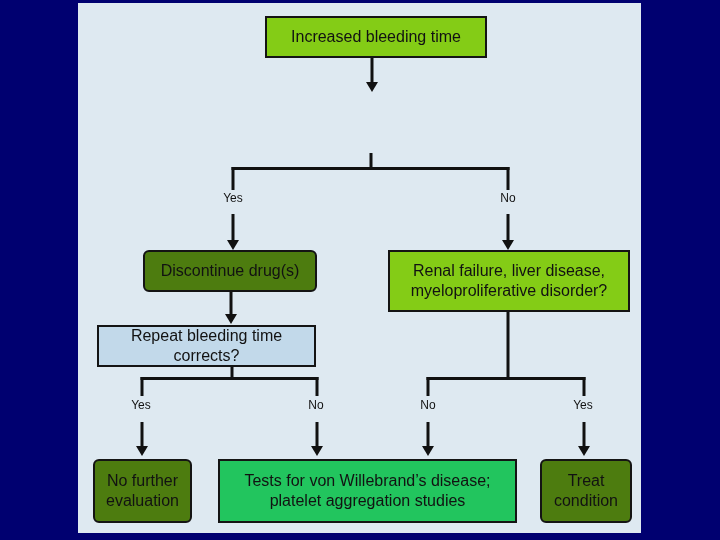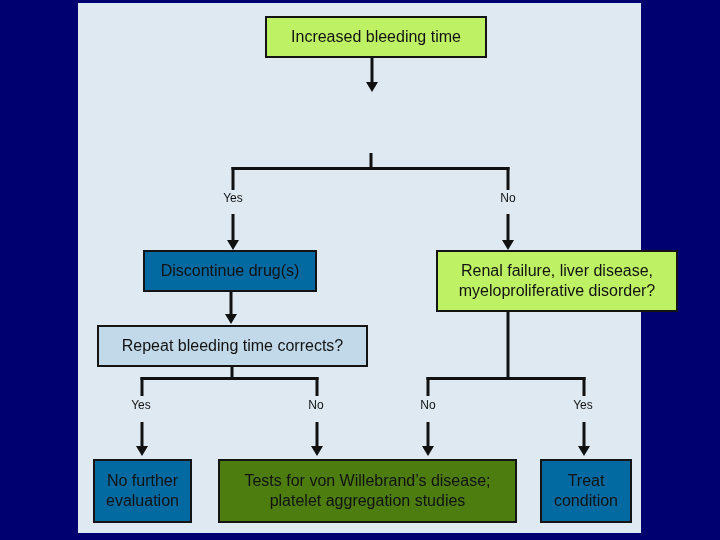--- a/index.html
+++ b/index.html
@@ -47,30 +47,30 @@
     border: 2px solid #141414;
     display: flex;
     align-items: center;
     justify-content: center;
     text-align: center;
     font-size: 16px;
     line-height: 1.22;
     color: #121212;
     padding: 2px 10px;
   }
-  .node-pink   { background: #bef264; }
-  .node-olive  { background: #0369a1; }
+  .node-pink   { background: #84cc16; }
+  .node-olive  { background: #4d7c0f; border-radius: 6px; }
   .node-ltblue { background: #c2d9ea; }
-  .node-blue   { background: #4d7c0f; }
+  .node-blue   { background: #22c55e; }
 
   .n-start   { left: 265px; top: 16px;  width: 222px; height: 42px; }
   .n-drugq   { left: 222px; top: 90px;  width: 298px; height: 63px; }
   .n-disc    { left: 143px; top: 250px; width: 174px; height: 42px; }
-  .n-renal   { left: 388px; top: 250px; width: 242px; height: 62px; margin-left: 48px; }
-  .n-repeat  { left: 97px;  top: 325px; width: 271px; height: 42px; }
+  .n-renal   { left: 388px; top: 250px; width: 242px; height: 62px; }
+  .n-repeat  { left: 97px;  top: 325px; width: 219px; height: 42px; }
   .n-nofurther { left: 93px;  top: 459px; width: 99px;  height: 64px; text-align: center; }
   .n-tests     { left: 218px; top: 459px; width: 299px; height: 64px; }
   .n-treat     { left: 540px; top: 459px; width: 92px;  height: 64px; }
 
   .edge-label {
     position: absolute;
     transform: translateX(-50%);
     font-size: 12px;
     color: #121212;
     white-space: nowrap;

